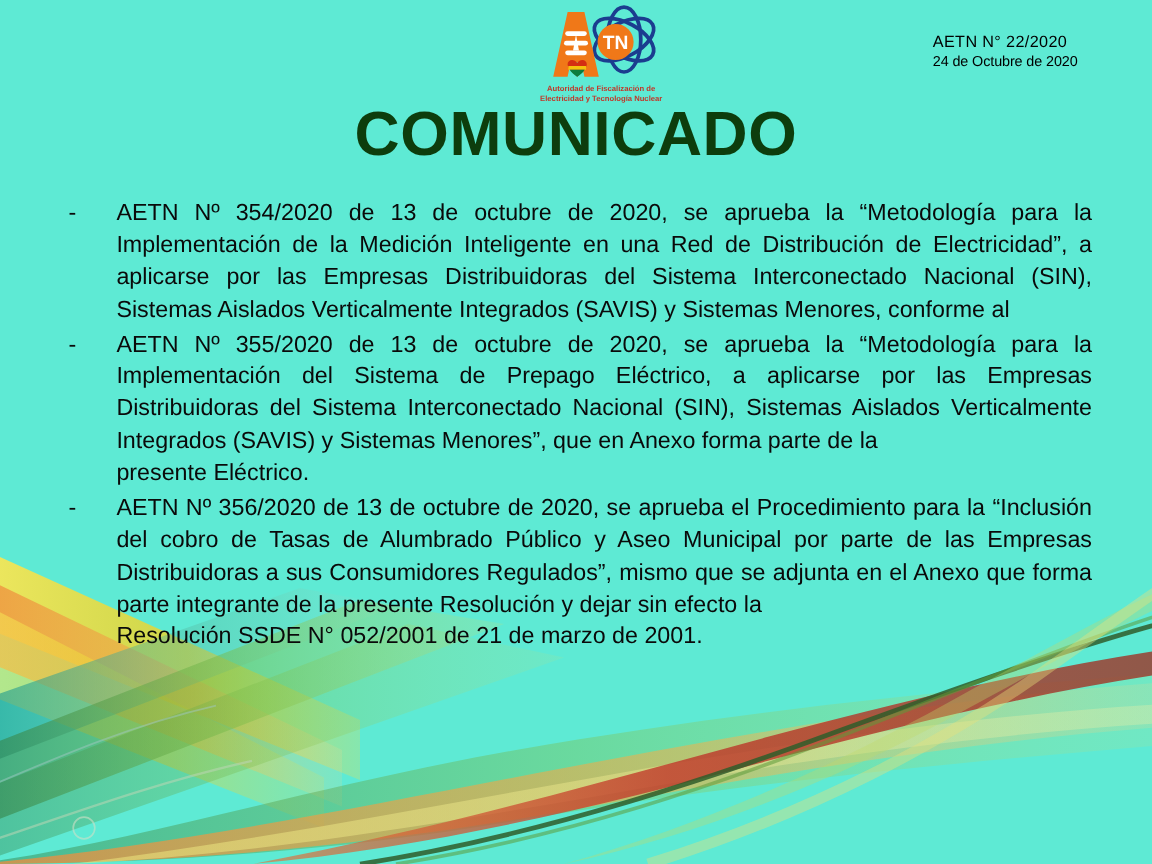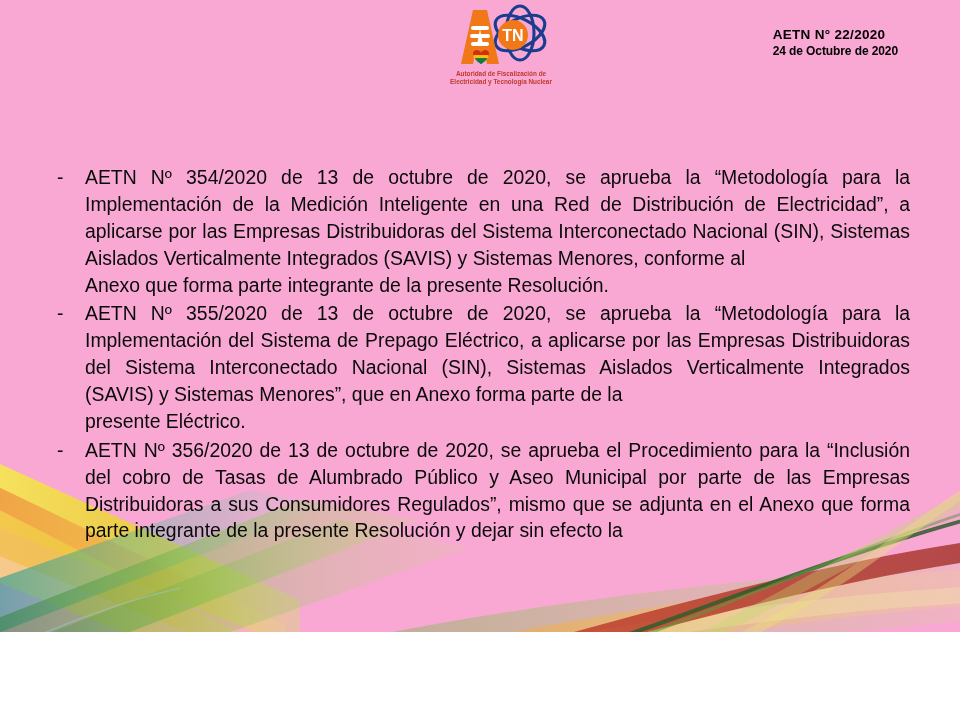--- a/index.html
+++ b/index.html
@@ -7,22 +7,22 @@
     padding: 0;
     background: #ffffff;
   }
   body {
     font-family: "Liberation Sans", sans-serif;
   }
 
   #slide {
     position: relative;
     width: 960px;
-    height: 632px;
-    background: #f9a8d4;
+    height: 720px;
+    background: #5eead4;
     overflow: hidden;
   }
 
   
   #bg-waves {
     position: absolute;
     left: 0;
     top: 0;
     width: 960px;
     height: 720px;
@@ -34,28 +34,28 @@
   .header-meta {
     position: absolute;
     right: 62px;
     top: 26px;
     z-index: 5;
     text-align: left;
     line-height: 1.3;
   }
   .header-meta .line1 {
     font-size: 13.5px;
-    font-weight: bold;
+    font-weight: normal;
     color: #000000;
     letter-spacing: .3px;
     white-space: nowrap;
   }
   .header-meta .line2 {
     font-size: 12px;
-    font-weight: bold;
+    font-weight: normal;
     color: #000000;
     letter-spacing: -.1px;
     white-space: nowrap;
   }
 
   
   #logo {
     position: absolute;
     left: 425px;
     top: 2px;
@@ -109,20 +109,21 @@
     width: 28px;
     text-align: left;
     color: #0a0a0a;
     font-size: 19.4px;
     line-height: 1.385;
   }
   .bullet-text {
     flex: 1 1 auto;
     text-align: justify;
     text-justify: inter-word;
+    margin-left: 12px;
   }
   .bullet-text .lastline {
     display: block;
   }
 </style>
 </head>
 <body>
 
 <div id="slide">
 
@@ -221,41 +222,42 @@
 
     <text x="76" y="74" text-anchor="middle" font-family="'Liberation Sans', sans-serif" font-size="6.4" font-weight="bold" fill="#C0392B">Autoridad de Fiscalización de</text>
     <text x="76" y="82" text-anchor="middle" font-family="'Liberation Sans', sans-serif" font-size="6.4" font-weight="bold" fill="#C0392B">Electricidad y Tecnología Nuclear</text>
   </svg>
 
   <div class="header-meta">
     <div class="line1">AETN  N° 22/2020</div>
     <div class="line2">24 de Octubre de 2020</div>
   </div>
 
+  <div class="slide-title">COMUNICADO</div>
 
   <div id="body-copy">
 
     <p class="intro-para">
     </p>
 
     <div class="bullet-row">
       <div class="bullet-dash">-</div>
       <div class="bullet-text"><span>AETN Nº 354/2020 de 13 de octubre de 2020, se aprueba la “Metodología para la Implementación de la Medición Inteligente en una Red de Distribución de Electricidad”, a aplicarse por las Empresas Distribuidoras del Sistema Interconectado Nacional (SIN), Sistemas Aislados Verticalmente Integrados (SAVIS) y Sistemas Menores, conforme al</span>
-        <span class="lastline">Anexo que forma parte integrante de la presente Resolución.</span>
       </div>
     </div>
 
     <div class="bullet-row">
       <div class="bullet-dash">-</div>
       <div class="bullet-text"><span>AETN Nº 355/2020 de 13 de octubre de 2020, se aprueba la “Metodología para la Implementación del Sistema de Prepago Eléctrico, a aplicarse por las Empresas Distribuidoras del Sistema Interconectado Nacional (SIN), Sistemas Aislados Verticalmente Integrados (SAVIS) y Sistemas Menores”, que en Anexo forma parte de la</span>
         <span class="lastline">presente Eléctrico.</span>
       </div>
     </div>
 
     <div class="bullet-row">
       <div class="bullet-dash">-</div>
       <div class="bullet-text"><span>AETN Nº 356/2020 de 13 de octubre de 2020, se aprueba el Procedimiento para la “Inclusión del cobro de Tasas de Alumbrado Público y Aseo Municipal por parte de las Empresas Distribuidoras a sus Consumidores Regulados”, mismo que se adjunta en el Anexo que forma parte integrante de la presente Resolución y dejar sin efecto la</span>
+        <span class="lastline">Resolución SSDE N° 052/2001 de 21 de marzo de 2001.</span>
       </div>
     </div>
 
   </div>
 
 </div>
 
 </body></html>

